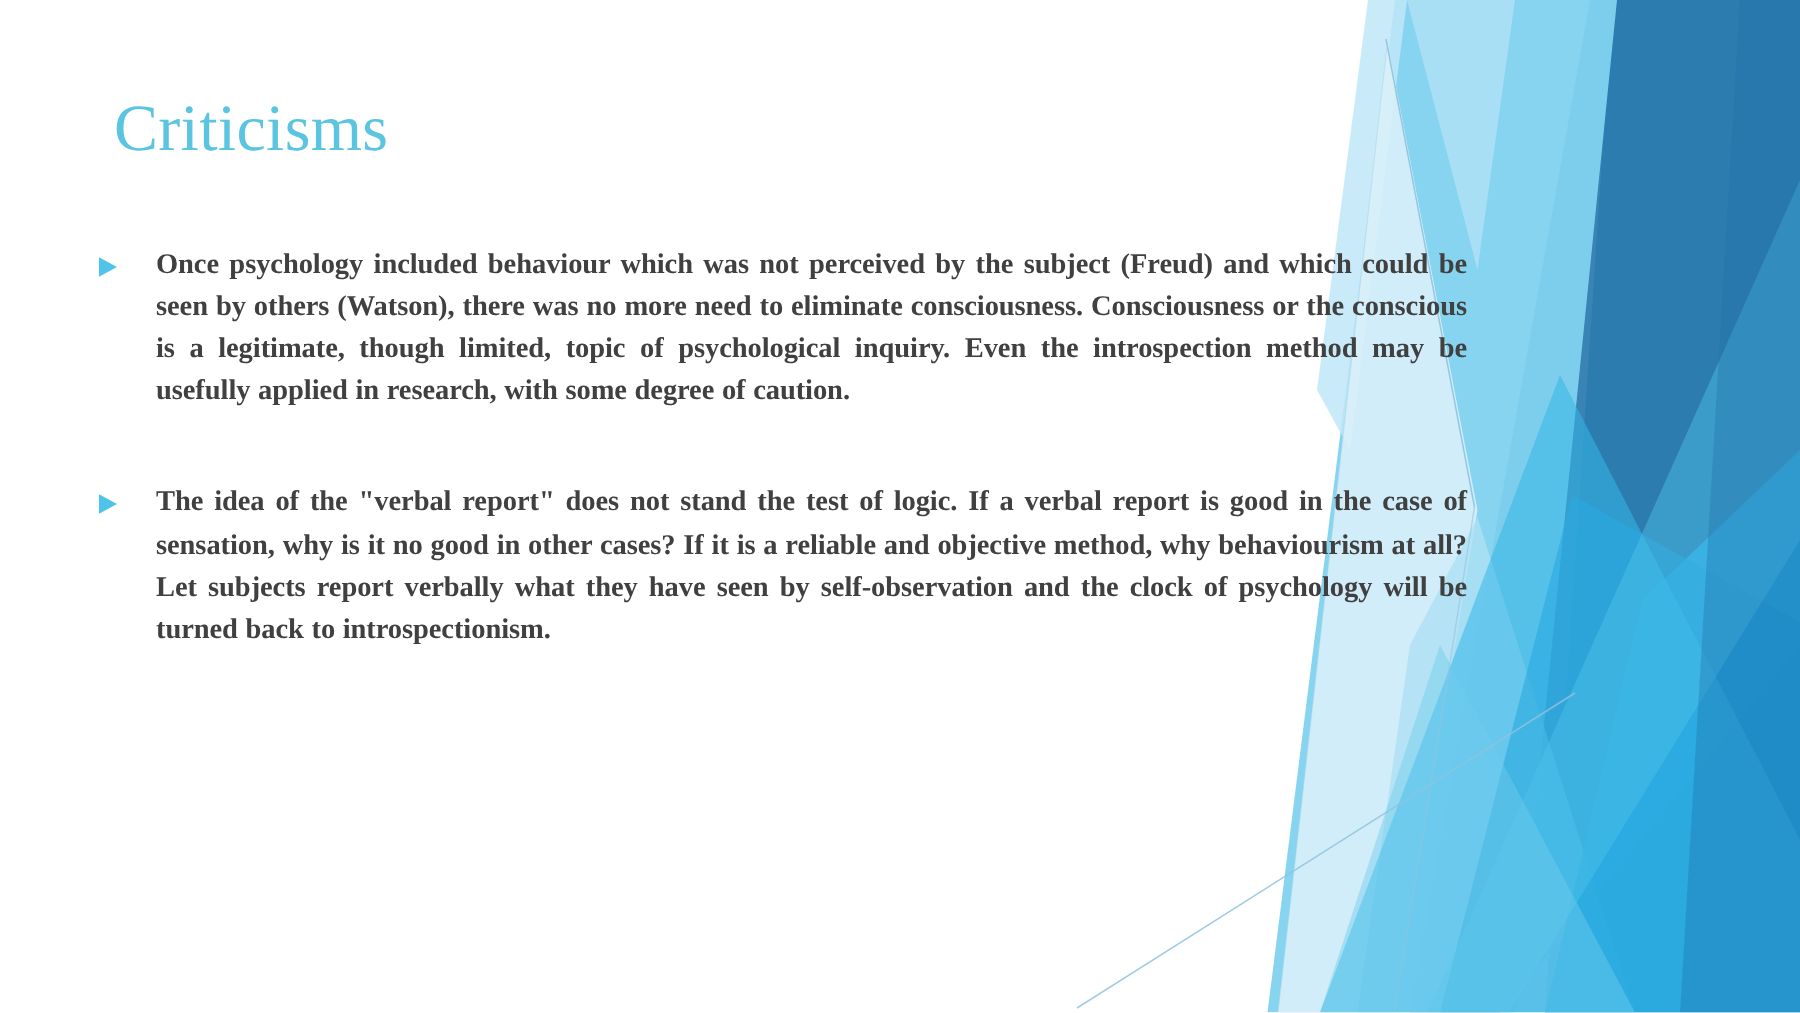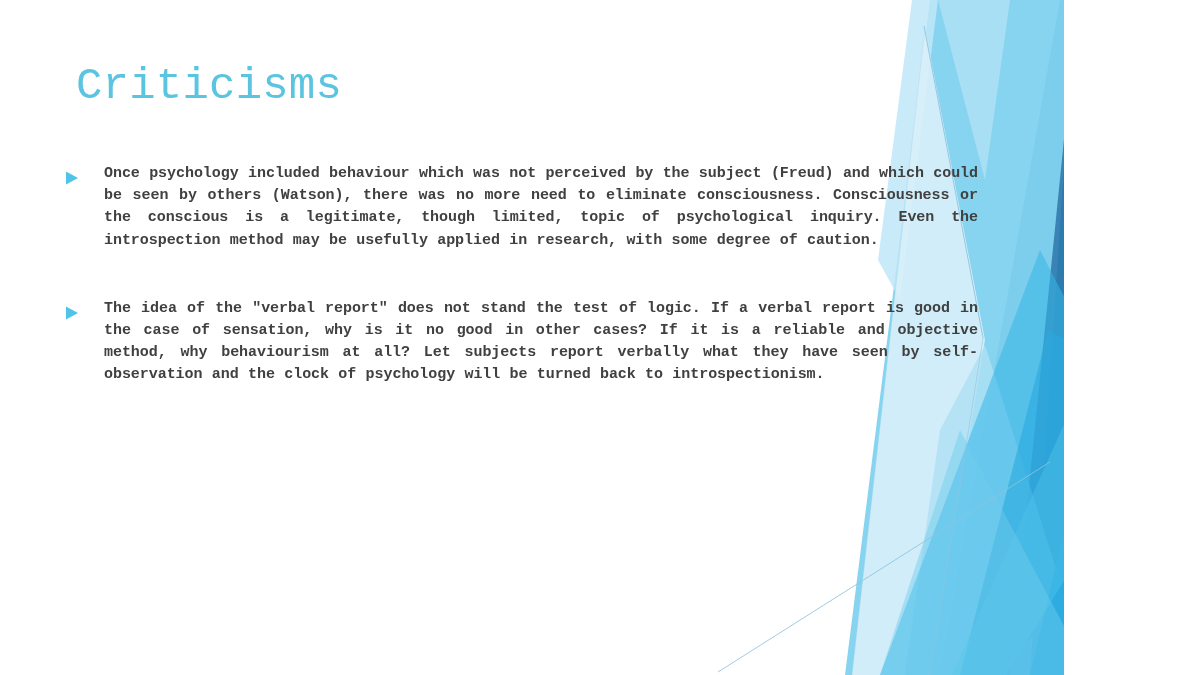--- a/index.html
+++ b/index.html
@@ -3,25 +3,25 @@
 <meta charset="utf-8">
 <title>Criticisms</title>
 <style>
   html, body {
     margin: 0;
     padding: 0;
     background: #ffffff;
   }
   #slide {
     position: relative;
-    width: 1064px;
+    width: 1200px;
     height: 675px;
     background: #ffffff;
     overflow: hidden;
-    font-family: Liberation Mono, monospace;
+    font-family: Liberation Serif, serif;
   }
 
   
   #decor {
     position: absolute;
     top: 0;
     left: 0;
     width: 1200px;
     height: 675px;
     pointer-events: none;
@@ -59,21 +59,21 @@
     width: 40px;
     padding-top: 7px;
     display: flex;
     justify-content: flex-start;
     padding-left: 4px;
   }
   .bullet-marker svg { display: block; }
 
   .bullet-text {
     flex: 1 1 auto;
-    font-size: 15px;
+    font-size: 19px;
     line-height: 1.48;
     color: #404040;
     text-align: justify;
     font-weight: 600;
     letter-spacing: -0.05px;
     word-spacing: 0.4px;
   }
   
   .bullet-text { text-justify: inter-word; }
 </style>

